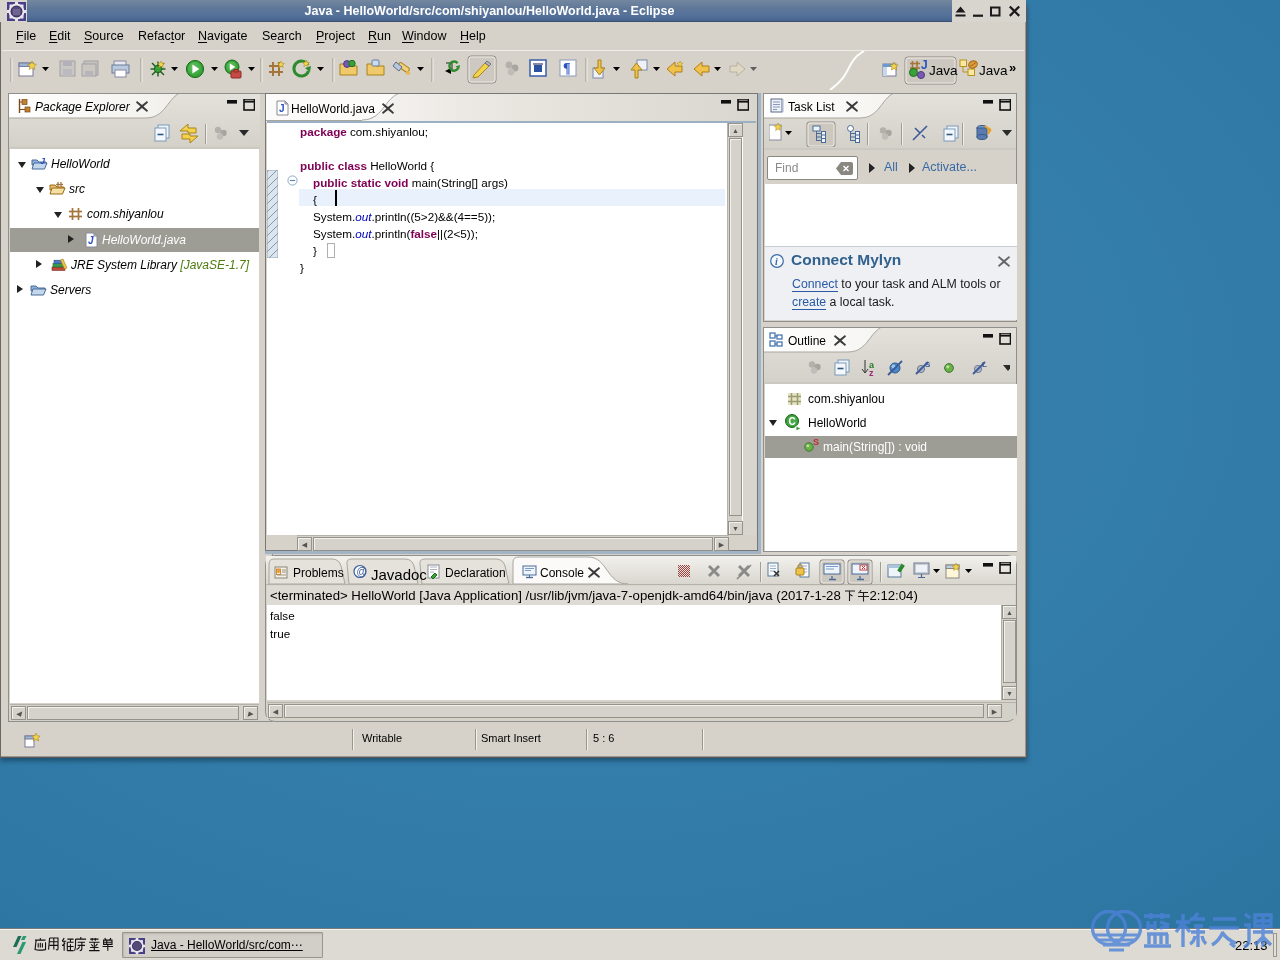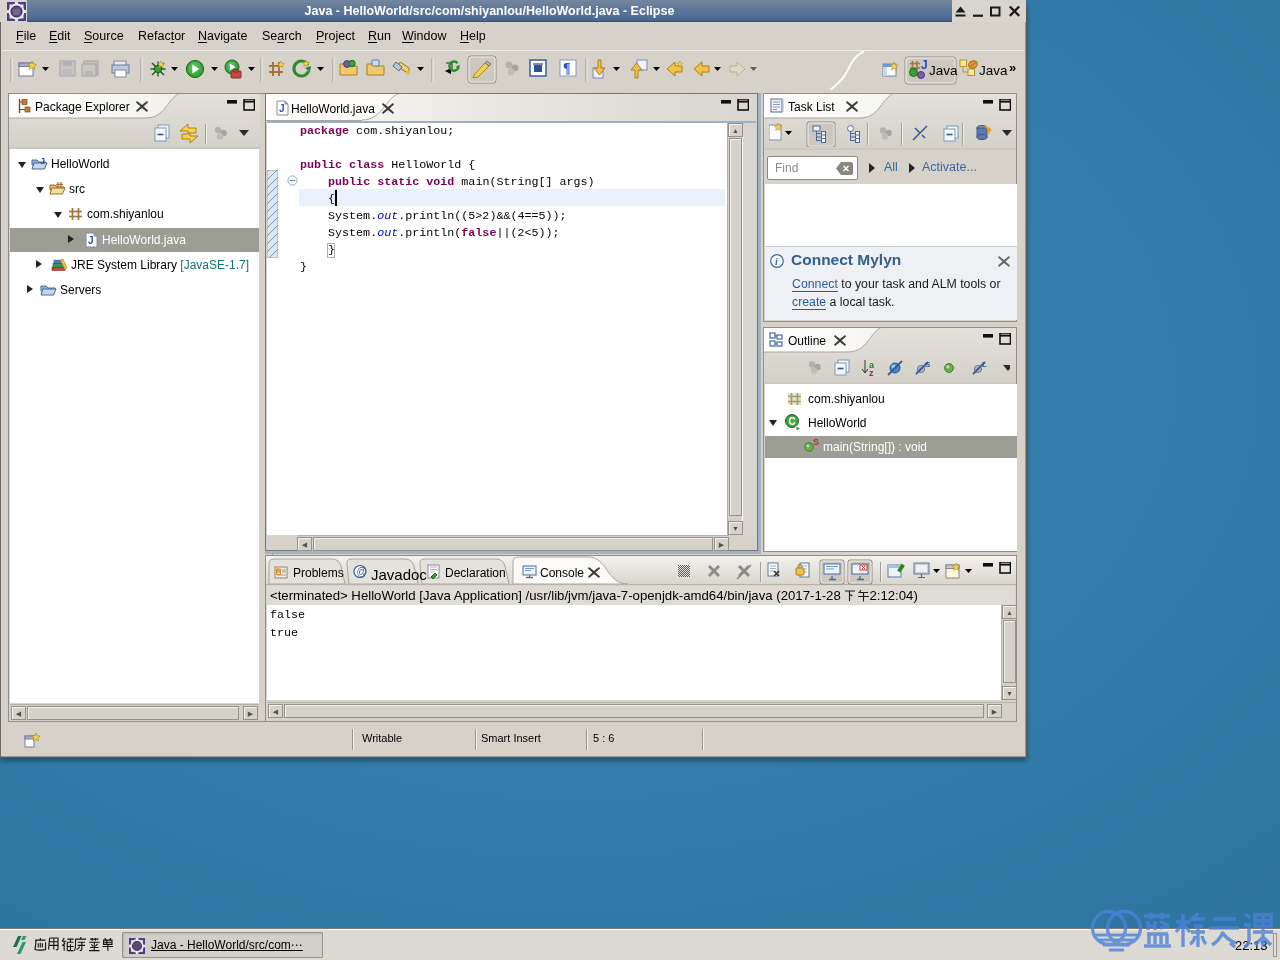--- a/index.html
+++ b/index.html
@@ -22,21 +22,21 @@
 
 .menubar { position:absolute; left:2px; top:24px; width:1022px; height:26px; background:#d6d2ca; }
 .menubar span { position:absolute; top:5px; font-size:12.5px; }
 u { text-decoration:underline; text-underline-offset:2px; }
 
 .toolbar { position:absolute; left:2px; top:50px; width:1022px; height:40px; background:#d6d2ca;
   border-top:1px solid #efede8; }
 
 .panel { position:absolute; background:#d6d2ca; border:1px solid #8f8f8d; }
 .sel { background:#9d9d95; color:#fff; }
-.mono { font-family:Liberation Mono, monospace; }
+.mono { font-family:Liberation Sans, sans-serif; }
 .kw { color:#7f0055; font-weight:bold; }
 .fld { color:#0000c0; font-style:italic; }
 
 .taskbar { position:absolute; left:0; top:929px; width:1280px; height:31px;
   background:#dcdad3; border-top:1px solid #f5f4f0; box-shadow:0 -1px 0 #7a7a78; }
 .tw { position:absolute; width:0; height:0; }
 .tdown { border-left:4.5px solid transparent; border-right:4.5px solid transparent; border-top:6px solid #222; }
 .tright { border-top:4.5px solid transparent; border-bottom:4.5px solid transparent; border-left:6px solid #222; }
 .ticn { position:absolute; top:0px; width:18px; height:16px; }
 .sbtn { position:absolute; width:15px; height:14px; background:#d5d2cb; border:1px solid #979289;
@@ -427,21 +427,21 @@
           <rect x="8" y="9" width="6.5" height="6.5" fill="#f8e8a0" stroke="#b8921a"></rect>
           <path d="M3 7 v5 h5" fill="none" stroke="#b8921a"></path>
           <ellipse cx="13" cy="4.5" rx="4.5" ry="3.5" transform="rotate(-25 13 4.5)" fill="#e09a3a" stroke="#a06a1a"></ellipse>
           <line x1="10" y1="6.5" x2="16" y2="2.5" stroke="#a06a1a"></line>
         </g>
     <text x="977" y="24" font-size="13.5">Java</text>
     <text x="1007" y="21" font-size="13" font-weight="bold">»</text>
    </svg>
   </div>
 
-  <div class="panel" id="pkgpanel" style="left:8px; top:93px; width:265px; height:629px;">
+  <div class="panel" id="pkgpanel" style="left:8px; top:93px; width:265px; height:629px;font-style:italic;">
     <svg class="abs" style="left:0;top:0" width="251" height="55" viewBox="0 0 251 55">
       <rect x="0" y="0" width="251" height="55" fill="#f6f5f2"></rect>
       <rect x="0" y="0" width="251" height="25" fill="url(#hg1)"></rect>
       <defs>
           <linearGradient id="hg1" x1="0" y1="0" x2="1" y2="0">
             <stop offset="0" stop-color="#ffffff"></stop>
             <stop offset="0.55" stop-color="#f4f3ef"></stop>
             <stop offset="1" stop-color="#e3e1da"></stop>
           </linearGradient>
       <linearGradient id="tg1" x1="0" y1="0" x2="0" y2="1">
@@ -523,23 +523,23 @@
           <svg class="ticn" style="left:68px" width="18" height="16">
             <use href="#g-jfile"></use>
           </svg>
           <span style="position:absolute;left:87px;top:1px;">HelloWorld.java</span>
         </div>
       <div class="abs" style="left:5px;top:108px;width:240px;height:17px;">
           <i class="tw tright" style="left:21px;top:3px"></i>
           <svg class="ticn" style="left:36px" width="18" height="16">
             <use href="#g-jre"></use>
           </svg>
-          <span style="position:absolute;left:56px;top:1px;">JRE System Library <span style="color:#0f766e">[JavaSE-1.7]</span></span>
+          <span style="position:absolute;left:56px;top:1px;">JRE System Library <span style="color:#4d7c0f">[JavaSE-1.7]</span></span>
         </div>
-      <div class="abs" style="left:14px;top:133px;width:240px;height:17px;">
+      <div class="abs" style="left:4px;top:133px;width:240px;height:17px;">
           <i class="tw tright" style="left:3px;top:3px"></i>
           <svg class="ticn" style="left:16px" width="18" height="16">
             <use href="#g-fold"></use>
           </svg>
           <span style="position:absolute;left:36px;top:1px;">Servers</span>
         </div>
     </div>
 
     <div class="abs" style="left:1px;top:610px;width:249px;height:17px;background:#d4d1c9;border-top:1px solid #b5b2aa;">
       <span class="sbtn" style="left:1px;top:1px">◀</span>
@@ -814,21 +814,21 @@
       <div class="abs sel" style="left:0px;top:52px;width:252px;height:22px;"></div>
       <div class="abs" style="left:0;top:54px;width:252px;height:17px;color:#fff;">
           <svg class="ticn" style="left:38px;top:0px" width="20" height="17">
             <use href="#g-methS"></use>
           </svg>
           <span style="position:absolute;left:58px;top:2px;">main(String[]) : void</span>
         </div>
     </div>
   </div>
 
-  <div class="panel" id="console" style="left:265px; top:555px; width:752px; height:167px;">
+  <div class="panel" id="console" style="left:265px; top:555px; width:752px; height:167px;border-radius:10px;">
     <svg class="abs" style="left:0;top:0" width="750" height="30" viewBox="0 0 750 30">
       <rect x="0" y="0" width="750" height="30" fill="url(#hg3)"></rect>
       <defs>
           <linearGradient id="hg3" x1="0" y1="0" x2="0" y2="1">
             <stop offset="0" stop-color="#f2f1ed"></stop>
             <stop offset="1" stop-color="#d7d4cc"></stop>
           </linearGradient>
         </defs>
       <g fill="#e4e2db" stroke="#a9a69e">
         <path d="M3 28 L3 8 Q3 3 8 3 L66 3 Q73 3 75 10 L79 28 Z"></path>

